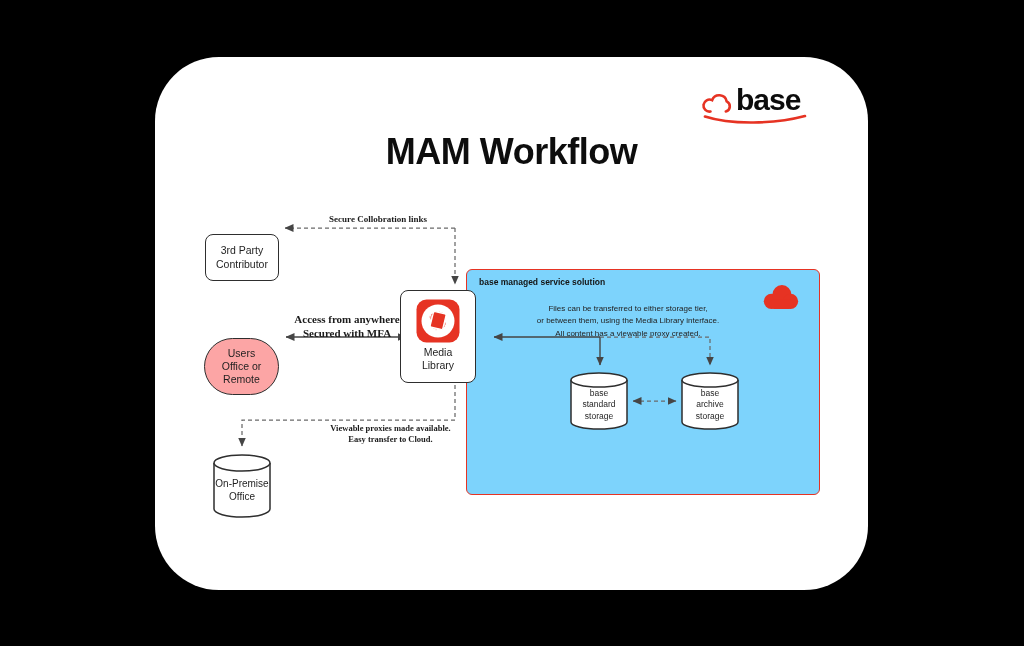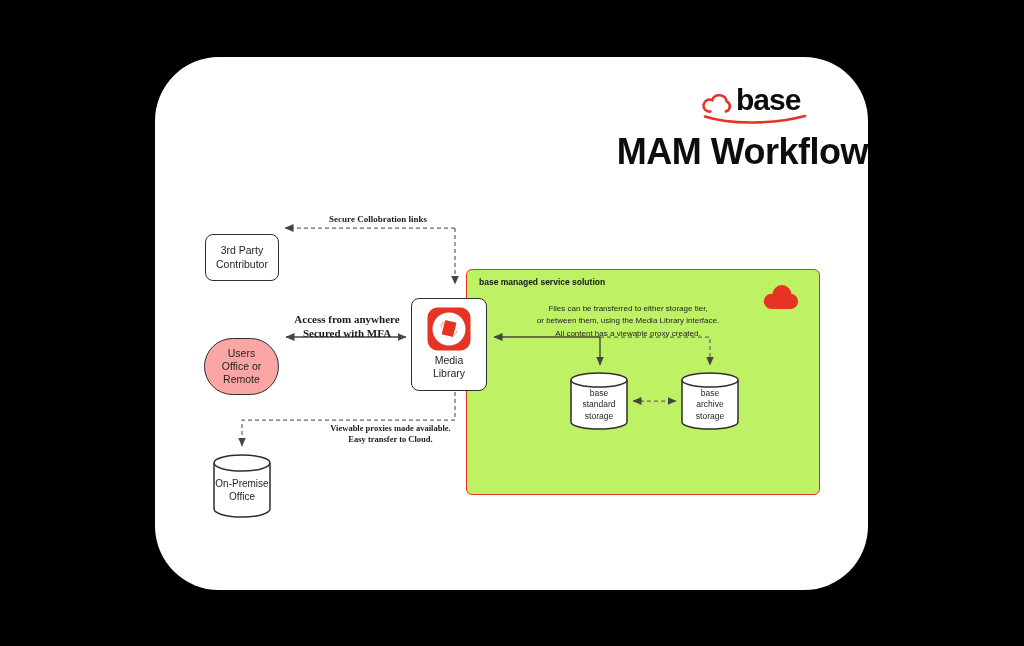--- a/index.html
+++ b/index.html
@@ -6,43 +6,43 @@
   html, body { width: 1024px; height: 646px; }
   body { background: #000; font-family: "Liberation Sans", sans-serif; position: relative; overflow: hidden; }
 
   .stage { position: absolute; inset: 0; }
   .card { position: absolute; left: 155px; top: 57px; width: 713px; height: 533px; background: #fff; border-radius: 64px; }
 
   .logo { position: absolute; left: 701px; top: 86px; display: flex; align-items: flex-end; gap: 3px; }
   .logo-text { font-size: 30px; font-weight: 800; color: #0c0c0c; letter-spacing: -1px; line-height: 0.95; }
   .logo-swoosh { position: absolute; left: 703px; top: 114px; }
 
-  .title { position: absolute; left: 155px; top: 131px; width: 713px; text-align: right; font-size: 36px; font-weight: 800; color: #0d0d0d; letter-spacing: -0.5px; }
+  .title { position: absolute; left: 155px; top: 131px; width: 713px; text-align: center; font-size: 36px; font-weight: 800; color: #0d0d0d; letter-spacing: -0.5px; }
 
   .pre { white-space: pre-line; }
 
   .node { position: absolute; display: flex; align-items: center; justify-content: center; text-align: center; color: #1f1f1f; margin-top: 28px; }
   .box { border: 1.5px solid #2e2e2e; border-radius: 8px; background: #fff; font-size: 10.5px; line-height: 1.3; }
   .third-party { left: 205px; top: 206px; width: 74px; height: 47px; }
   .stadium { border: 1.5px solid #2e2e2e; border-radius: 29px; background: #fca5a5; font-size: 10.5px; line-height: 1.25; }
   .users { left: 204px; top: 310px; width: 75px; height: 57px; }
 
   .cyl { position: absolute; }
   .cyl > svg { position: absolute; left: 0; top: 0; }
   .cyl-label { position: absolute; inset: 0; display: flex; align-items: center; justify-content: center; text-align: center; padding-top: 8px; color: #1f1f1f; }
   .on-prem { left: 213px; top: 454px; width: 58px; height: 64px; }
   .on-prem .cyl-label { font-size: 10px; line-height: 1.3; }
   .std { left: 570px; top: 372px; width: 58px; height: 58px; }
   .arch { left: 681px; top: 372px; width: 58px; height: 58px; }
   .std .cyl-label, .arch .cyl-label { font-size: 8.5px; line-height: 1.35; }
 
-  .ml { position: absolute; left: 411px; top: 290px; width: 76px; height: 93px; border: 1.5px solid #2e2e2e; border-radius: 8px; background: #fff; display: flex; flex-direction: column; align-items: center; padding-top: 7px; gap: 2px; margin-top: 8px; }
+  .ml { position: absolute; left: 400px; top: 290px; width: 76px; height: 93px; border: 1.5px solid #2e2e2e; border-radius: 8px; background: #fff; display: flex; flex-direction: column; align-items: center; padding-top: 7px; gap: 2px; }
   .ml-label { font-size: 10.5px; line-height: 1.25; text-align: center; color: #1f1f1f; }
 
-  .panel { position: absolute; left: 466px; top: 269px; width: 354px; height: 226px; background: #bef264; border: 1.6px solid #e63323; border-radius: 6px; }
+  .panel { position: absolute; left: 466px; top: 269px; width: 354px; height: 226px; background: #7dd3fc; border: 1.6px solid #e63323; border-radius: 6px; }
   .panel-title { position: absolute; left: 12px; top: 7px; font-size: 8.5px; font-weight: 700; color: #141414; }
   .panel-cloud { position: absolute; right: 18px; top: 13px; }
   .panel-body { position: absolute; left: 14px; right: 44px; top: 33px; text-align: center; font-size: 8px; line-height: 1.55; color: #222; }
   .panel-footer { position: absolute; left: 0; right: 0; bottom: 10px; text-align: center; font-size: 9px; font-weight: 800; color: #111; letter-spacing: 0.2px; }
 
   .edges { position: absolute; left: 0; top: 0; }
   .edge-solid { fill: none; stroke: #454545; stroke-width: 1.4; }
   .edge-dash { fill: none; stroke: #6a6a6a; stroke-width: 1.25; stroke-dasharray: 4 3; }
 
   .elabel { position: absolute; text-align: center; color: #1a1a1a; font-weight: 700; font-family: Liberation Serif, serif; }

